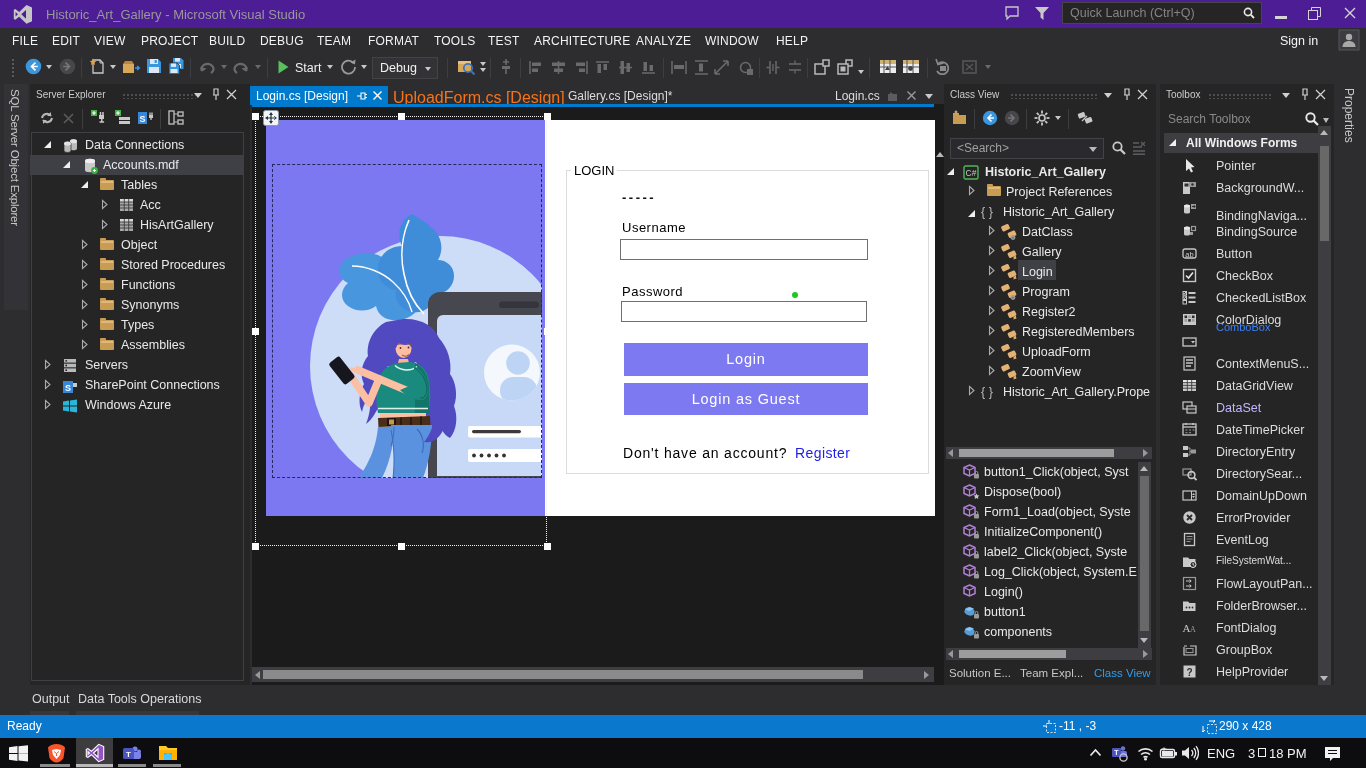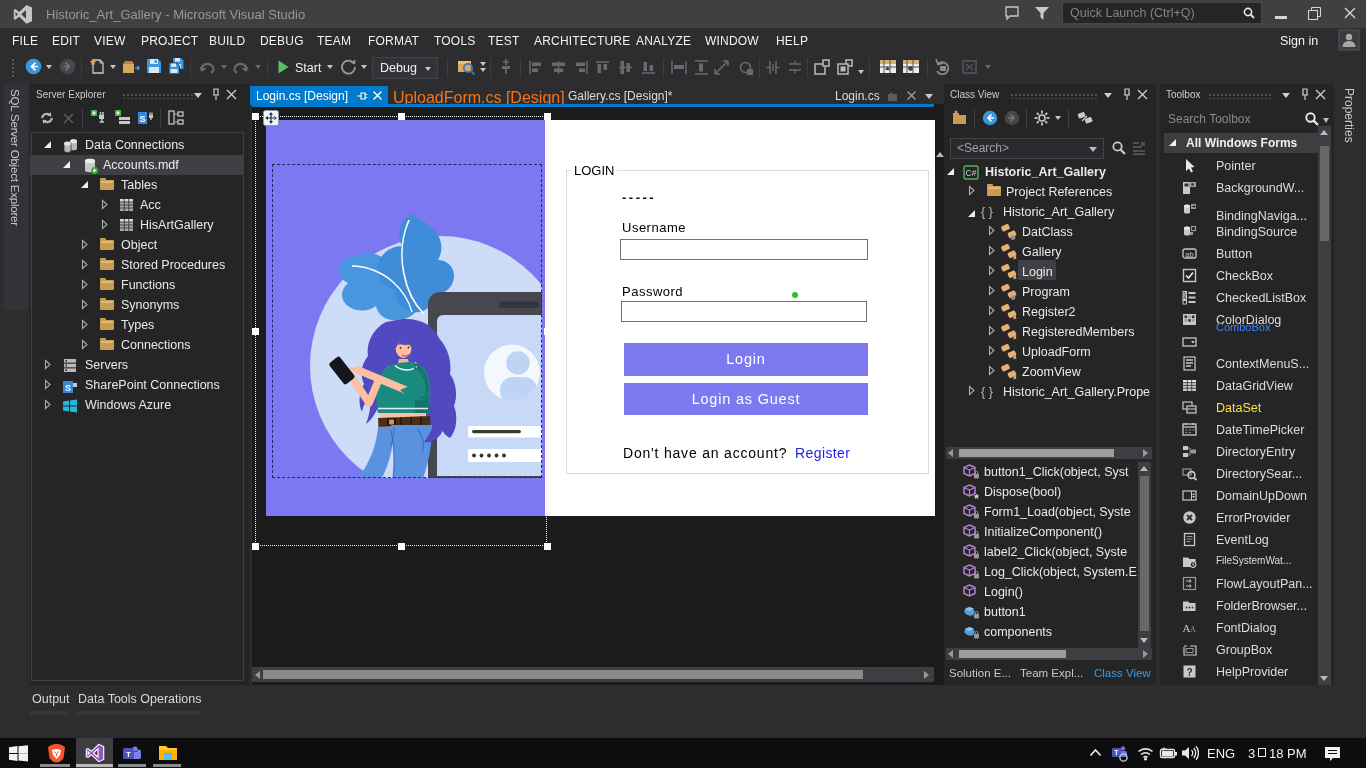--- a/index.html
+++ b/index.html
@@ -1,19 +1,19 @@
 <!DOCTYPE html>
 <html><head><meta charset="utf-8"><style>
 *{margin:0;padding:0;box-sizing:border-box}
 html,body{width:1366px;height:768px;overflow:hidden;background:#2d2d30;font-family:"Liberation Sans",sans-serif;}
 .abs{position:absolute}
 #root{position:relative;width:1366px;height:768px;background:#2d2d30;overflow:hidden}
 .txt{white-space:nowrap}
 
-#title{left:0;top:0;width:1366px;height:28px;background:#404040}
+#title{left:0;top:0;width:1366px;height:28px;background:#4c1d95}
 #title .t{left:46px;top:7px;font-size:13px;color:#989898}
 #ql{left:1062px;top:2px;width:200px;height:22px;background:#252526;border:1px solid #464649;color:#848484;font-size:12.5px;line-height:20px;padding-left:7px}
 .winbtn{color:#d4d4d4}
 
 #menu{left:0;top:28px;width:1366px;height:24px;background:#2d2d30;color:#f3f3f3;font-size:12px}
 #menu span{position:absolute;top:6px;letter-spacing:.2px}
 
 #tbar{left:0;top:52px;width:1366px;height:32px;background:#2d2d30}
 .sep{position:absolute;width:1px;height:20px;top:6px;background:#3e3e42}
 .caret{position:absolute;width:0;height:0;border-left:3.5px solid transparent;border-right:3.5px solid transparent;border-top:4px solid #c8c8c8}
@@ -381,21 +381,21 @@
   <div class="trow" style="left:91px;top:214px">Synonyms</div>
   <svg class="abs" style="left:51px;top:235px" width="8" height="11" viewBox="0 0 8 11">
         <path d="M1.5 1.5 L6 5.5 L1.5 9.5 Z" fill="none" stroke="#ababab" stroke-width="1.1"></path>
       </svg>
   <div class="folder" style="left:70px;top:236px"></div>
   <div class="trow" style="left:91px;top:234px">Types</div>
   <svg class="abs" style="left:51px;top:255px" width="8" height="11" viewBox="0 0 8 11">
         <path d="M1.5 1.5 L6 5.5 L1.5 9.5 Z" fill="none" stroke="#ababab" stroke-width="1.1"></path>
       </svg>
   <div class="folder" style="left:70px;top:256px"></div>
-  <div class="trow" style="left:91px;top:254px">Connections</div>
+  <div class="trow" style="left:91px;top:254px">Assemblies</div>
   <svg class="abs" style="left:14px;top:275px" width="8" height="11" viewBox="0 0 8 11">
         <path d="M1.5 1.5 L6 5.5 L1.5 9.5 Z" fill="none" stroke="#ababab" stroke-width="1.1"></path>
       </svg>
   <svg class="abs" style="left:32px;top:274px" width="16" height="15" viewBox="0 0 16 15">
         <g fill="#b9b9b9">
           <rect x="2" y="1" width="12" height="3.6"></rect>
           <rect x="2" y="5.7" width="12" height="3.6"></rect>
           <rect x="2" y="10.4" width="12" height="3.6"></rect>
         </g>
         <g fill="#252526">
@@ -943,21 +943,21 @@
           <rect x="1" y="2" width="13" height="11" fill="#c8c8c8"></rect>
           <rect x="1" y="2" width="13" height="2.6" fill="#e8e8e8"></rect>
           <path d="M5.3 2 v11 M9.7 2 v11 M1 4.6 h13 M1 7.4 h13 M1 10.2 h13" stroke="#2d2d30" stroke-width=".8"></path>
         </svg>
         <div class="abs txt" style="left:56px;top:295px;color:#dcdcdc;font-size:12.5px">DataGridView</div>
   <svg class="abs" style="left:22px;top:316px" width="15" height="15" viewBox="0 0 15 15">
           <rect x="1" y="2" width="9" height="7" fill="none" stroke="#c8c8c8" stroke-width="1.2"></rect>
           <rect x="5" y="6" width="9" height="7" fill="#2d2d30" stroke="#c8c8c8" stroke-width="1.2"></rect>
           <path d="M5 9 h9" stroke="#c8c8c8"></path>
         </svg>
-        <div class="abs txt" style="left:56px;top:317px;color:#fde047;font-size:12.5px">DataSet</div>
+        <div class="abs txt" style="left:56px;top:317px;color:#c4b5fd;font-size:12.5px">DataSet</div>
   <svg class="abs" style="left:22px;top:338px" width="15" height="15" viewBox="0 0 15 15">
           <rect x="1" y="2" width="13" height="11" fill="none" stroke="#c8c8c8" stroke-width="1.3"></rect>
           <path d="M1 5 h13" stroke="#c8c8c8" stroke-width="1.3"></path>
           <path d="M4 1 v2 M11 1 v2" stroke="#c8c8c8" stroke-width="1.5"></path>
           <path d="M3.5 8 h2 M7 8 h2 M10.5 8 h2 M3.5 10.7 h2 M7 10.7 h2" stroke="#9a9a9a"></path>
         </svg>
         <div class="abs txt" style="left:56px;top:339px;color:#dcdcdc;font-size:12.5px">DateTimePicker</div>
   <svg class="abs" style="left:22px;top:360px" width="15" height="15" viewBox="0 0 15 15">
           <rect x="1" y="2" width="5" height="4" fill="#c8c8c8"></rect>
           <rect x="1" y="9" width="5" height="4" fill="#c8c8c8"></rect>
@@ -1032,20 +1032,34 @@
   <div class="abs txt" style="left:6px;top:4px;color:#c8c8c8;font-size:12px;writing-mode:vertical-rl;">Properties</div>
 </div>
 
 <div class="abs" style="left:0;top:685px;width:1366px;height:30px;background:#2d2d30">
   <span class="abs txt" style="left:32px;top:7px;color:#d8d8d8;font-size:12.5px">Output</span>
   <span class="abs txt" style="left:78px;top:7px;color:#d8d8d8;font-size:12.5px">Data Tools Operations</span>
   <div class="abs" style="left:30px;top:26px;width:39px;height:4px;background:#37373b"></div>
   <div class="abs" style="left:76px;top:26px;width:123px;height:4px;background:#37373b"></div>
 </div>
 
+<div class="abs" style="left:0;top:715px;width:1366px;height:23px;background:#0a79cd;color:#fff;font-size:12px">
+  <span class="abs txt" style="left:7px;top:4px">Ready</span>
+  <svg class="abs" style="left:1043px;top:5px" width="14" height="14" viewBox="0 0 14 14">
+        <rect x="3.5" y="3.5" width="9" height="9" fill="none" stroke="#cfe4f4" stroke-dasharray="2 1.5"></rect>
+        <line x1="6" y1="0" x2="6" y2="4" stroke="#fff"></line>
+        <line x1="0" y1="6" x2="4" y2="6" stroke="#fff"></line>
+      </svg>
+  <span class="abs txt" style="left:1059px;top:4px">-11 , -3</span>
+  <svg class="abs" style="left:1202px;top:5px" width="16" height="14" viewBox="0 0 16 14">
+        <rect x="5.5" y="4.5" width="9" height="9" fill="none" stroke="#cfe4f4" stroke-dasharray="2 1.5"></rect>
+        <path d="M7 1 h6 m-2 -1.8 l2 1.8 l-2 1.8 M1 6 v6 m-1.8 -2 l1.8 2 l1.8 -2" stroke="#fff" fill="none"></path>
+      </svg>
+  <span class="abs txt" style="left:1219px;top:4px">290 x 428</span>
+</div>
 
 <div id="task" class="abs" style="left:0;top:738px;width:1366px;height:30px;background:#0d0d0f">
   <svg class="abs" style="left:9px;top:7px" width="19" height="17" viewBox="0 0 19 17">
         <g fill="#f2f2f2">
           <path d="M0 2.2 L8.5 1 V8 H0 Z"></path>
           <path d="M9.5 0.8 L19 -0.2 V8 H9.5 Z" transform="translate(0,0.5)"></path>
           <path d="M0 9 H8.5 V16 L0 14.8 Z"></path>
           <path d="M9.5 9 H19 V17 L9.5 16 Z" transform="translate(0,-0.5)"></path>
         </g>
       </svg>

